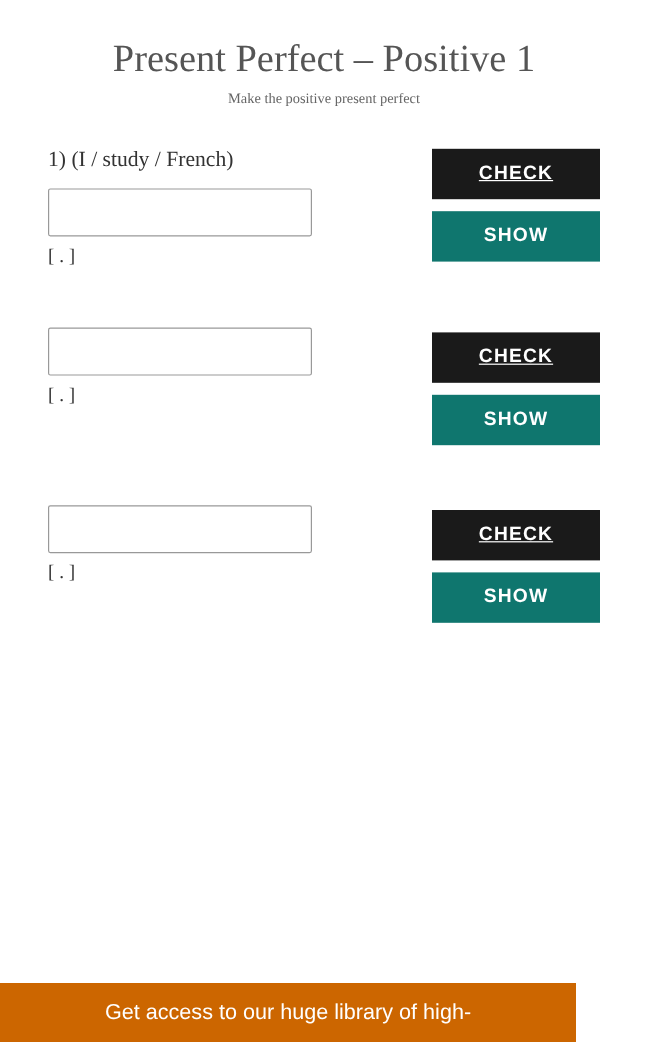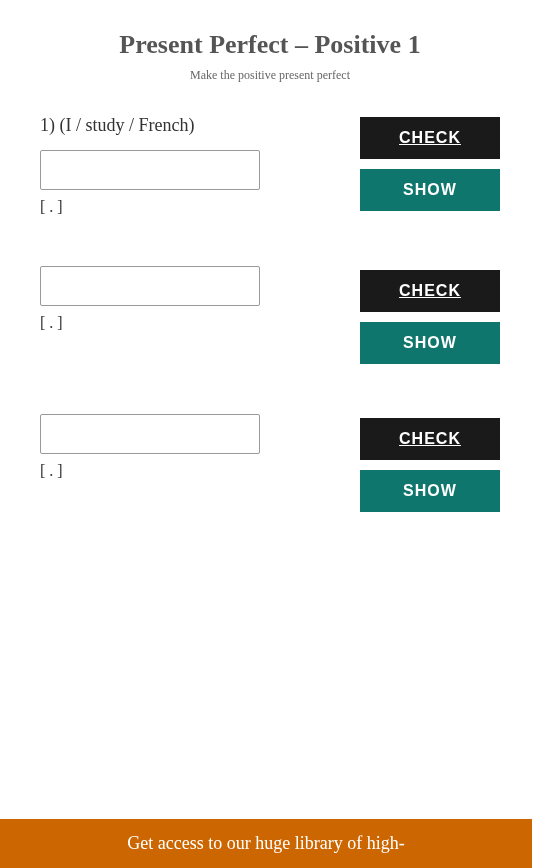--- a/index.html
+++ b/index.html
@@ -16,23 +16,23 @@
       position: relative;
       overflow-x: hidden;
     }
 
     .page-header {
       text-align: center;
       padding: 30px 20px 10px;
     }
 
     .page-title {
-      font-size: 26px;
+      font-size: 32px;
       color: #555555;
-      font-weight: bold;
+      font-weight: normal;
       margin-bottom: 8px;
     }
 
     .page-subtitle {
       font-size: 12px;
       color: #666666;
       font-weight: normal;
     }
 
     .exercise-container {
@@ -112,27 +112,27 @@
       letter-spacing: 1px;
       cursor: pointer;
       min-width: 140px;
       text-align: center;
     }
 
     .bottom-banner {
       position: fixed;
       bottom: 0;
       left: 0;
-      width: 532px;
+      width: 480px;
       background: #cc6600;
       color: #ffffff;
       text-align: center;
       padding: 14px 20px;
       font-size: 18px;
-      font-family: Liberation Serif, serif;
+      font-family: Liberation Sans, sans-serif;
       margin-top: 17px;
     }
   </style>
 </head>
 <body>
 
 <div class="page-header">
   <h1 class="page-title">Present Perfect – Positive 1</h1>
   <p class="page-subtitle">Make the positive present perfect</p>
 </div>

